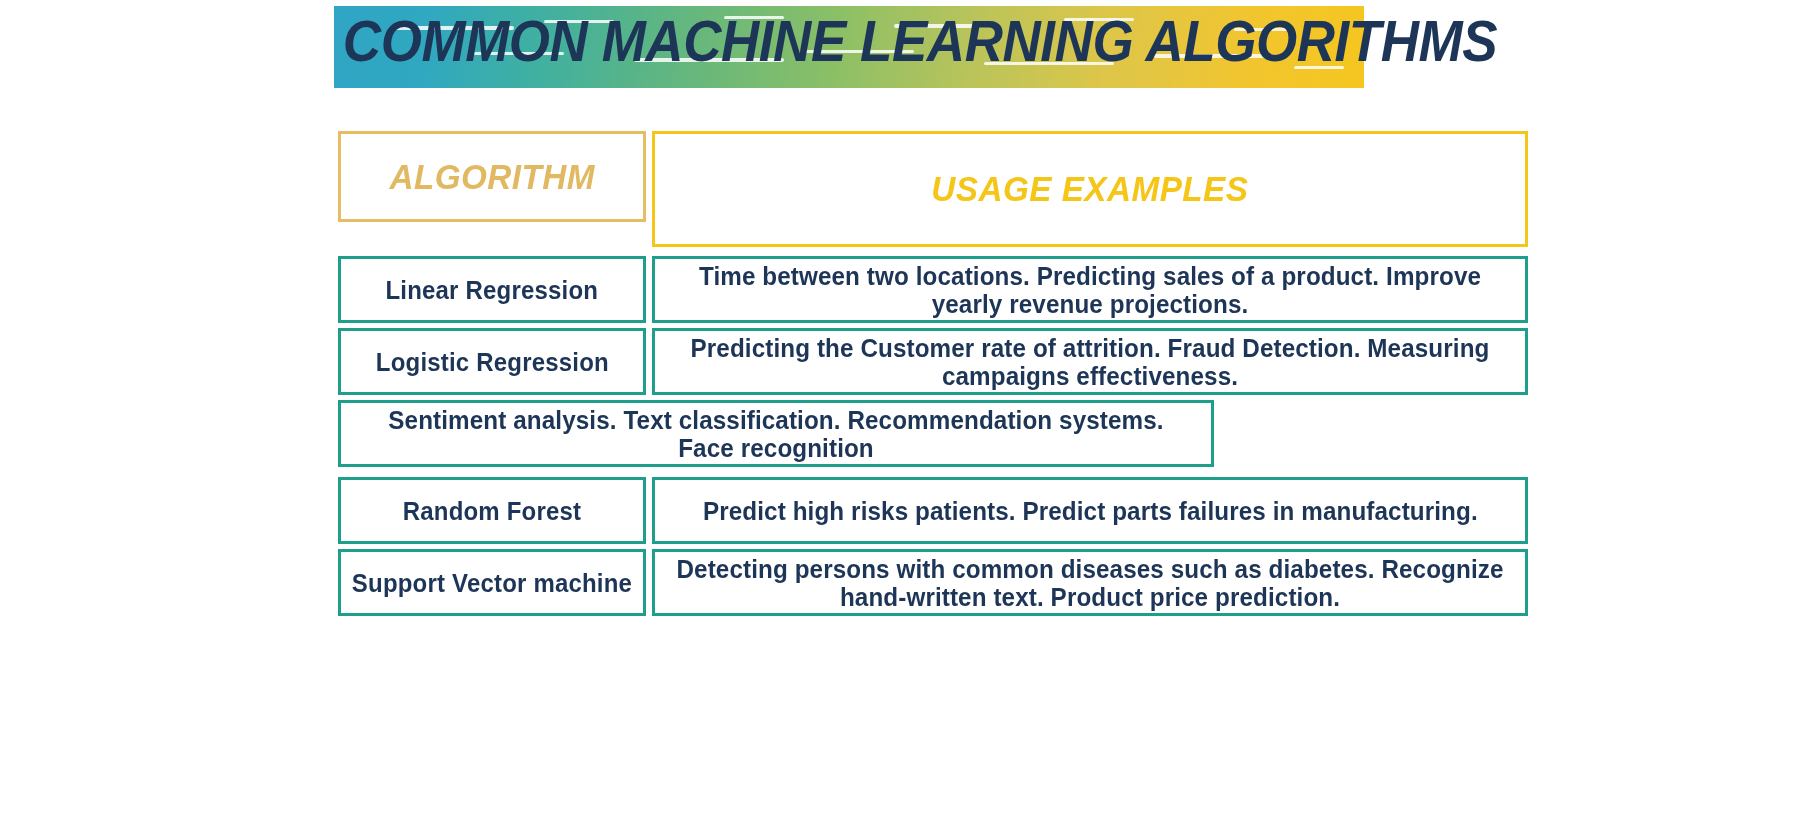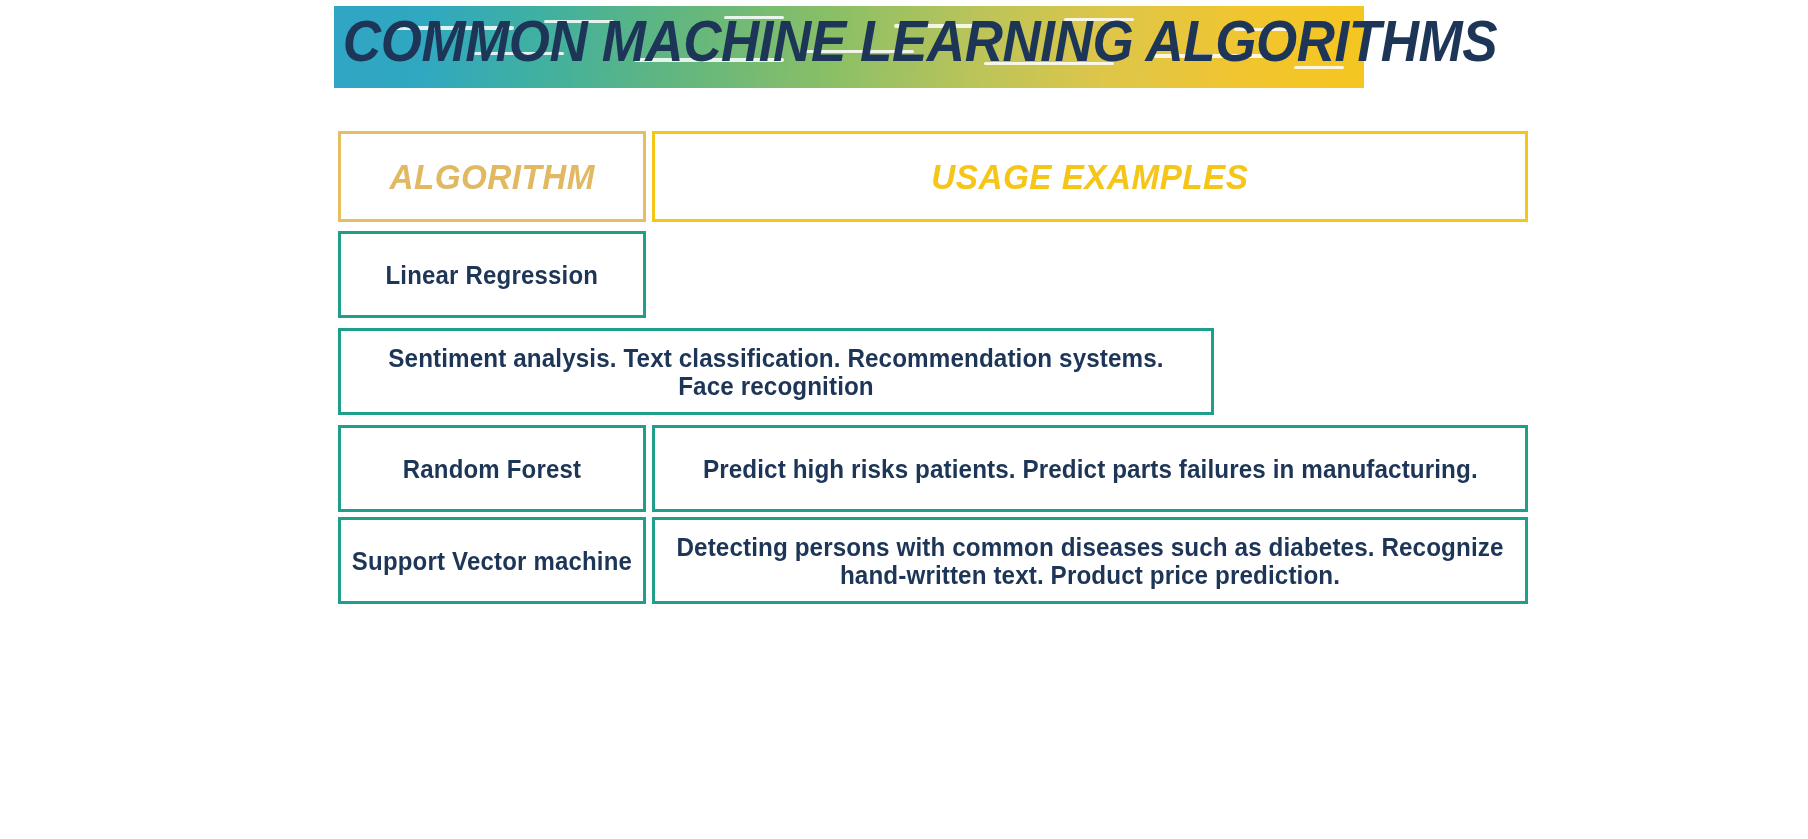--- a/index.html
+++ b/index.html
@@ -107,39 +107,39 @@
   .col-a { width: 308px; flex: 0 0 308px; }
   .col-b { width: 876px; flex: 0 0 876px; }
 
   
   .hdr-row { margin-bottom: 9px; }
   .hdr-a {
     height: 91px;
     border: 3px solid #e6bd63;
   }
   .hdr-b {
-    height: 91px;
+    height: 116px;
     border: 3px solid #f5c518;
   }
   .hdr-text {
     font-family: "Liberation Sans Narrow", "Liberation Sans", sans-serif;
     font-weight: 700;
     font-style: italic;
     font-size: 35px;
     letter-spacing: 0.5px;
     transform: scaleX(0.95);
     text-transform: uppercase;
   }
   .hdr-a .hdr-text { color: #e0b962; }
   .hdr-b .hdr-text { color: #f5c518; }
 
   
   .brow .cell {
     border: 3px solid #1f9e8c;
-    height: 87px;
+    height: 67px;
   }
 
   .algo-text {
     font-family: "Liberation Sans Narrow", "Liberation Sans", sans-serif;
     font-size: 25px;
     font-weight: 700;
     color: #1d3557;
     line-height: 1.04;
     transform: scaleX(0.96);
     letter-spacing: 0.2px;
@@ -187,23 +187,32 @@
     </div>
     <div class="cell col-b hdr-b">
       <span class="hdr-text">USAGE EXAMPLES</span>
     </div>
   </div>
 
   <div class="row brow">
     <div class="cell col-a">
       <span class="algo-text">Linear Regression</span>
     </div>
-  </div>
-
-  <div class="row brow">
+    <div class="cell col-b">
+      <span class="usage-text">Time between two locations. Predicting sales of a product. Improve yearly revenue projections.</span>
+    </div>
+  </div>
+
+  <div class="row brow">
+    <div class="cell col-a">
+      <span class="algo-text">Logistic Regression</span>
+    </div>
+    <div class="cell col-b">
+      <span class="usage-text">Predicting the Customer rate of attrition. Fraud Detection. Measuring campaigns effectiveness.</span>
+    </div>
   </div>
 
 
   <div class="row brow">
     <div class="cell col-b">
       <span class="usage-text">Sentiment analysis. Text classification. Recommendation systems. Face recognition</span>
     </div>
   </div>
 
   <div class="row brow">

